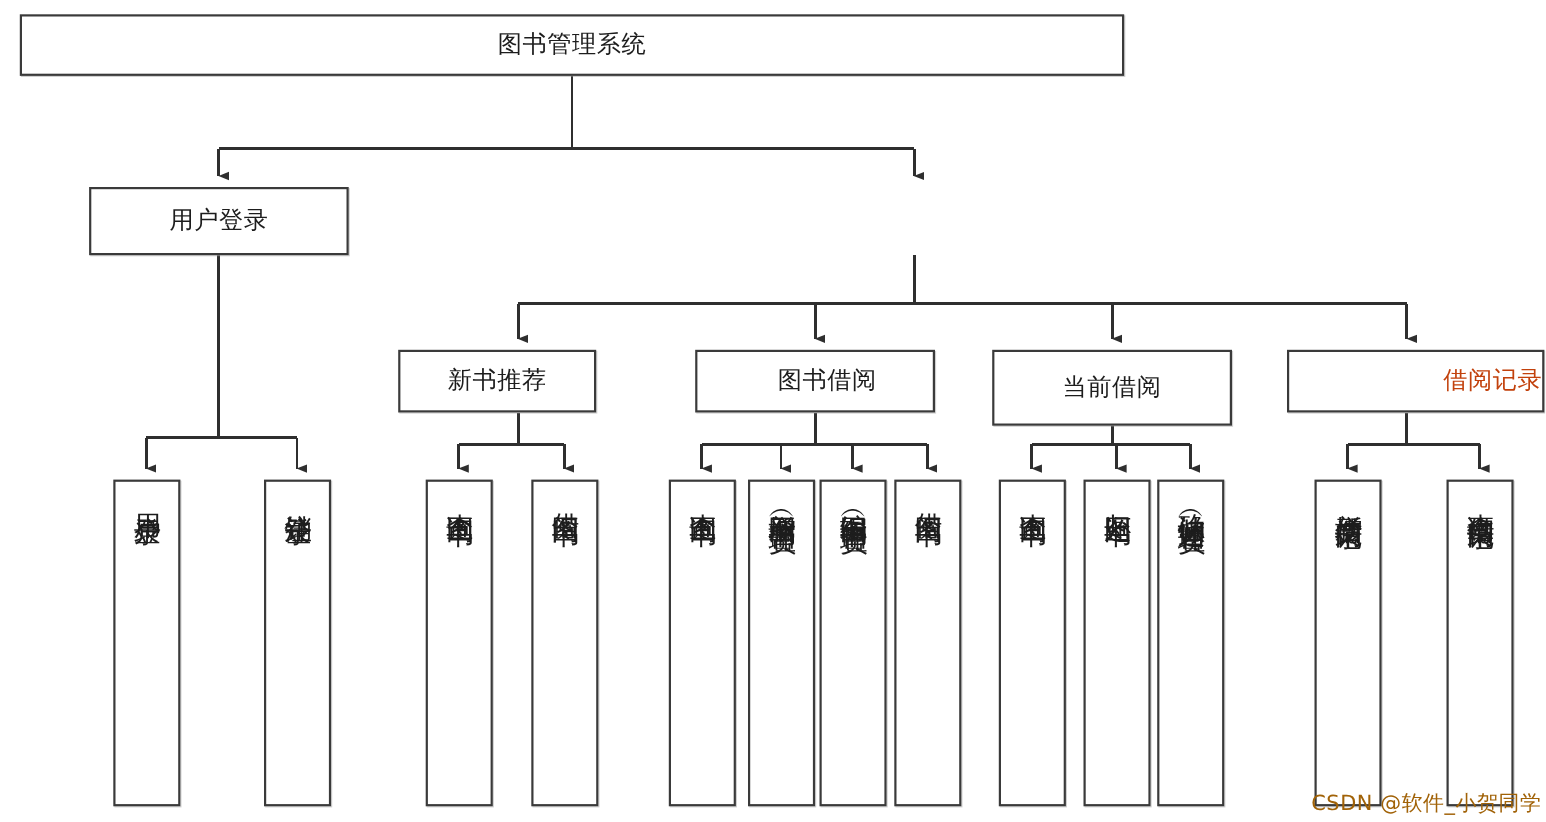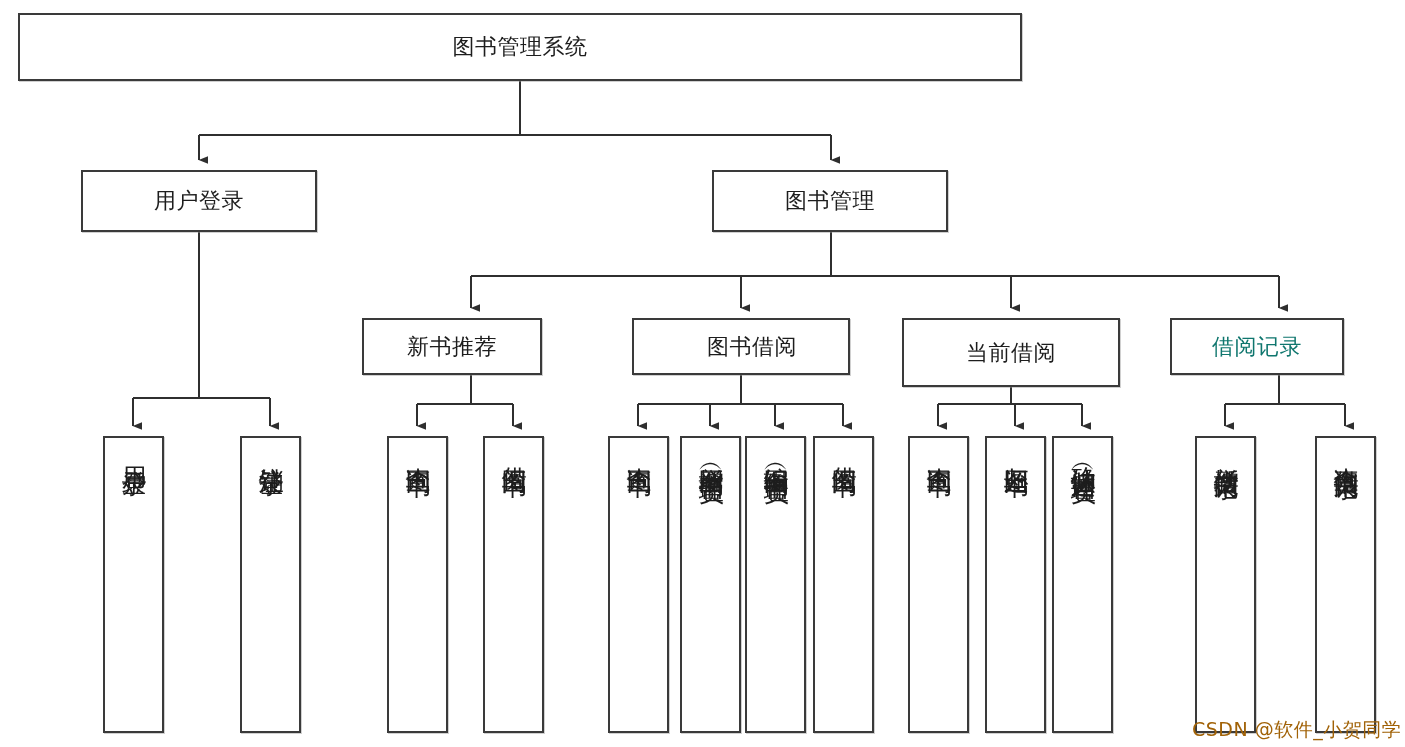--- a/index.html
+++ b/index.html
@@ -115,41 +115,38 @@
       <path d="M1015,404 L1015,426" marker-end="url(#arrowhead)"></path>
       <path d="M1082,404 L1082,426" marker-end="url(#arrowhead)"></path>
 
       <path d="M1279,375 L1279,404"></path>
       <path d="M1225,404 L1345,404"></path>
       <path d="M1225,404 L1225,426" marker-end="url(#arrowhead)"></path>
       <path d="M1345,404 L1345,426" marker-end="url(#arrowhead)"></path>
     </g>
   </svg>
 
-  <div class="node horiz" style="left: 18px; top: 13px; width: 1004px; height: 68px; border-color: rgb(58, 58, 58); background: rgb(255, 255, 255); color: rgb(29, 29, 29);">
+  <div class="node horiz" style="left: 18px; top: 13px; width: 1004px; height: 56px; border-color: rgb(58, 58, 58); background: rgb(255, 255, 255); color: rgb(29, 29, 29);">
     <span class="label">图书管理系统</span>
   </div>
 
   <div class="node horiz" style="left: 81px; top: 170px; width: 236px; height: 62px; border-color: rgb(58, 58, 58); background: rgb(255, 255, 255); color: rgb(29, 29, 29);">
     <span class="label">用户登录</span>
-  </div>
-  <div class="node horiz" style="left: 712px; top: 170px; width: 236px; height: 62px; border-color: rgb(58, 58, 58); background: rgb(255, 255, 255); color: rgb(29, 29, 29);">
-    <span class="label">图书管理</span>
   </div>
 
   <div class="node horiz" style="left: 362px; top: 318px; width: 180px; height: 57px; border-color: rgb(58, 58, 58); background: rgb(255, 255, 255); color: rgb(29, 29, 29);">
     <span class="label">新书推荐</span>
   </div>
   <div class="node horiz" style="left: 632px; top: 318px; width: 218px; height: 57px; border-color: rgb(58, 58, 58); background: rgb(255, 255, 255); color: rgb(29, 29, 29); padding-left: 22px;">
     <span class="label">图书借阅</span>
   </div>
   <div class="node horiz" style="left: 902px; top: 318px; width: 218px; height: 69px; border-color: rgb(58, 58, 58); background: rgb(255, 255, 255); color: rgb(29, 29, 29);">
     <span class="label">当前借阅</span>
   </div>
-  <div class="node horiz" style="left: 1170px; top: 318px; width: 174px; height: 57px; border-color: rgb(58, 58, 58); background: rgb(255, 255, 255); color: #0f766e;">
+  <div class="node horiz" style="left: 1170px; top: 318px; width: 234px; height: 57px; border-color: rgb(58, 58, 58); background: rgb(255, 255, 255); color: #c2410c; justify-content: flex-end;">
     <span class="label">借阅记录</span>
   </div>
 
   <div class="node vert" style="left: 103px; top: 436px; width: 61px; height: 297px; border-color: rgb(58, 58, 58); background: rgb(255, 255, 255); color: rgb(29, 29, 29);">
     <span class="label">用户登录</span>
   </div>
   <div class="node vert" style="left: 240px; top: 436px; width: 61px; height: 297px; border-color: rgb(58, 58, 58); background: rgb(255, 255, 255); color: rgb(29, 29, 29);">
     <span class="label">注销登录</span>
   </div>
   <div class="node vert" style="left: 387px; top: 436px; width: 61px; height: 297px; border-color: rgb(58, 58, 58); background: rgb(255, 255, 255); color: rgb(29, 29, 29);">

